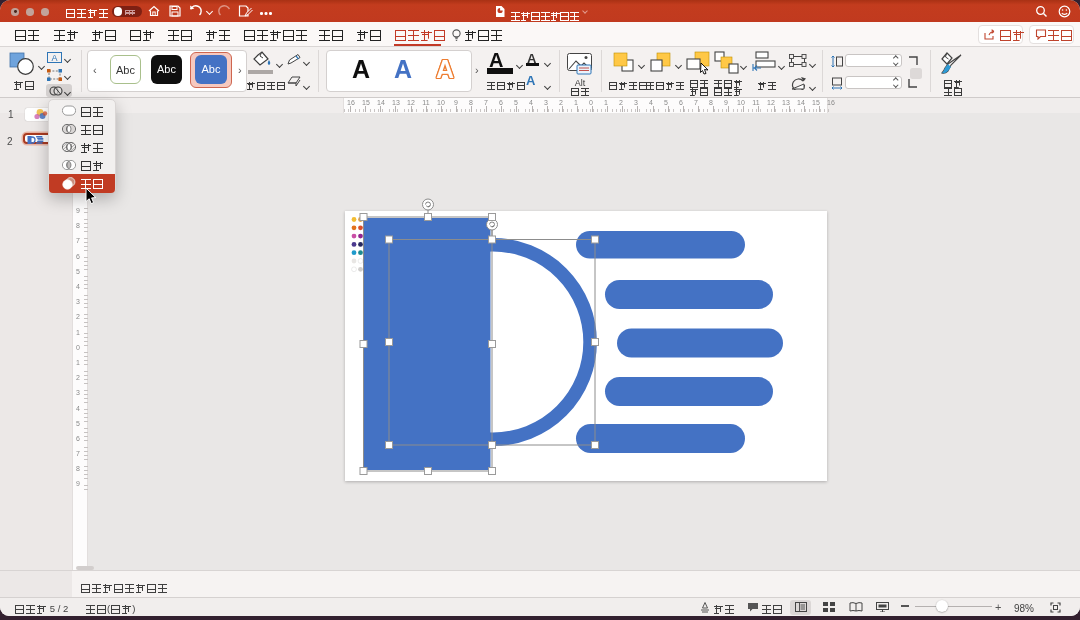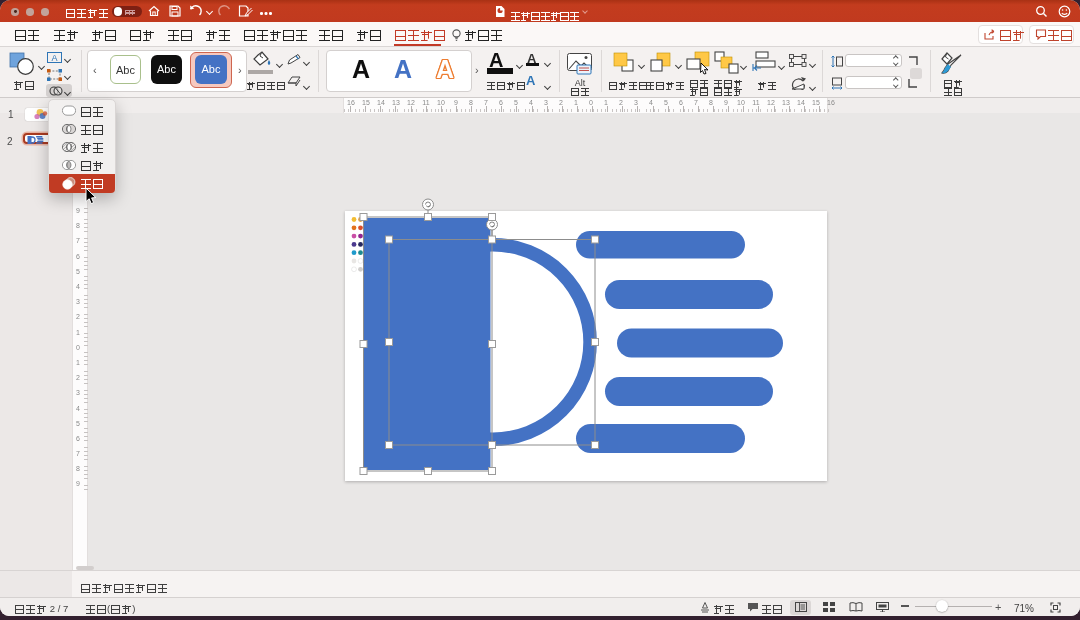--- a/index.html
+++ b/index.html
@@ -514,21 +514,21 @@
     <svg style="position:absolute;left:36px;top:88px;" width="13" height="17" viewBox="0 0 13 17">
         <path d="M1 0 L1 13.5 L4.2 10.8 L6.2 15.6 L8.6 14.6 L6.6 9.9 L10.8 9.6 Z" fill="#000" stroke="#fff" stroke-width="1"></path>
       </svg>
   </div>
   <div id="notesleft"></div>
   <div id="notes">
     <div style="position:absolute;left:8px;top:8px;color:#3f3f3f;"><span class="c s9 v2"></span><span class="c s9"></span><span class="c s9 v3"></span><span class="c s9 v2"></span><span class="c s9"></span><span class="c s9 v3"></span><span class="c s9 v2"></span><span class="c s9"></span></div>
     <div style="position:absolute;left:4px;top:-5px;width:18px;height:4px;border-radius:2px;background:#D2CECD;"></div>
   </div>
   <div id="status">
-    <div style="position:absolute;left:14px;top:5px;color:#3f3f3f;"><span class="c s9 v2"></span><span class="c s9"></span><span class="c s9 v3"></span>&nbsp;<span style="font-size:9.5px;">2 / 7</span></div>
+    <div style="position:absolute;left:14px;top:5px;color:#3f3f3f;"><span class="c s9 v2"></span><span class="c s9"></span><span class="c s9 v3"></span>&nbsp;<span style="font-size:9.5px;">5 / 2</span></div>
     <div style="position:absolute;left:85px;top:5px;color:#3f3f3f;"><span class="c s9"></span><span class="c s9 v2"></span><span style="font-size:9.5px;">(</span><span class="c s9 v2"></span><span class="c s9 v3"></span><span style="font-size:9.5px;">)</span></div>
     <svg style="position:absolute;left:699px;top:4px;" width="12" height="11" viewBox="0 0 12 11">
         <path d="M2 8 h8 M3 10 h6" stroke="#555" stroke-width="1"></path>
         <path d="M6 0.5 L8.5 6 H3.5 Z" fill="none" stroke="#555" stroke-width="1"></path>
       </svg>
     <div style="position:absolute;left:713px;top:5px;color:#3f3f3f;"><span class="c s9 v3"></span><span class="c s9"></span></div>
     <svg style="position:absolute;left:747px;top:4px;" width="12" height="11" viewBox="0 0 12 11">
         <path d="M1 1 H11 V7 H5.5 L3 9.5 V7 H1 Z" fill="#555"></path>
       </svg>
     <div style="position:absolute;left:761px;top:5px;color:#3f3f3f;"><span class="c s9"></span><span class="c s9 v2"></span></div>
@@ -548,20 +548,20 @@
       </svg>
     <svg style="position:absolute;left:876px;top:4px;" width="13" height="10" viewBox="0 0 13 10">
         <rect x="0.5" y="0.5" width="12" height="7" fill="none" stroke="#444" stroke-width="1"></rect>
         <rect x="2.5" y="2.5" width="8" height="3" fill="#444"></rect>
         <path d="M6.5 8 V10 M4 10 h5" stroke="#444" stroke-width="1"></path>
       </svg>
     <div style="position:absolute;left:901px;top:7px;width:8px;height:1.5px;background:#555;"></div>
     <div style="position:absolute;left:915px;top:7.5px;width:77px;height:1px;background:#B5B1B0;"></div>
     <div style="position:absolute;left:936px;top:2px;width:12px;height:12px;border-radius:50%;background:#fff;box-shadow:0 0.5px 1.5px rgba(0,0,0,.4);"></div>
     <div style="position:absolute;left:995px;top:3px;color:#555;font-size:11px;">+</div>
-    <div style="position:absolute;left:1014px;top:4.5px;font-size:10px;color:#3f3f3f;">71%</div>
+    <div style="position:absolute;left:1014px;top:4.5px;font-size:10px;color:#3f3f3f;">98%</div>
     <svg style="position:absolute;left:1050px;top:4px;" width="11" height="11" viewBox="0 0 11 11">
         <path d="M1 3.5 V1 H3.5 M7.5 1 H10 V3.5 M10 7.5 V10 H7.5 M3.5 10 H1 V7.5" fill="none" stroke="#444" stroke-width="1.2"></path>
         <rect x="3.5" y="3.5" width="4" height="4" fill="none" stroke="#444" stroke-width="1"></rect>
       </svg>
   </div>
 
 </div>
 
 </body></html>

